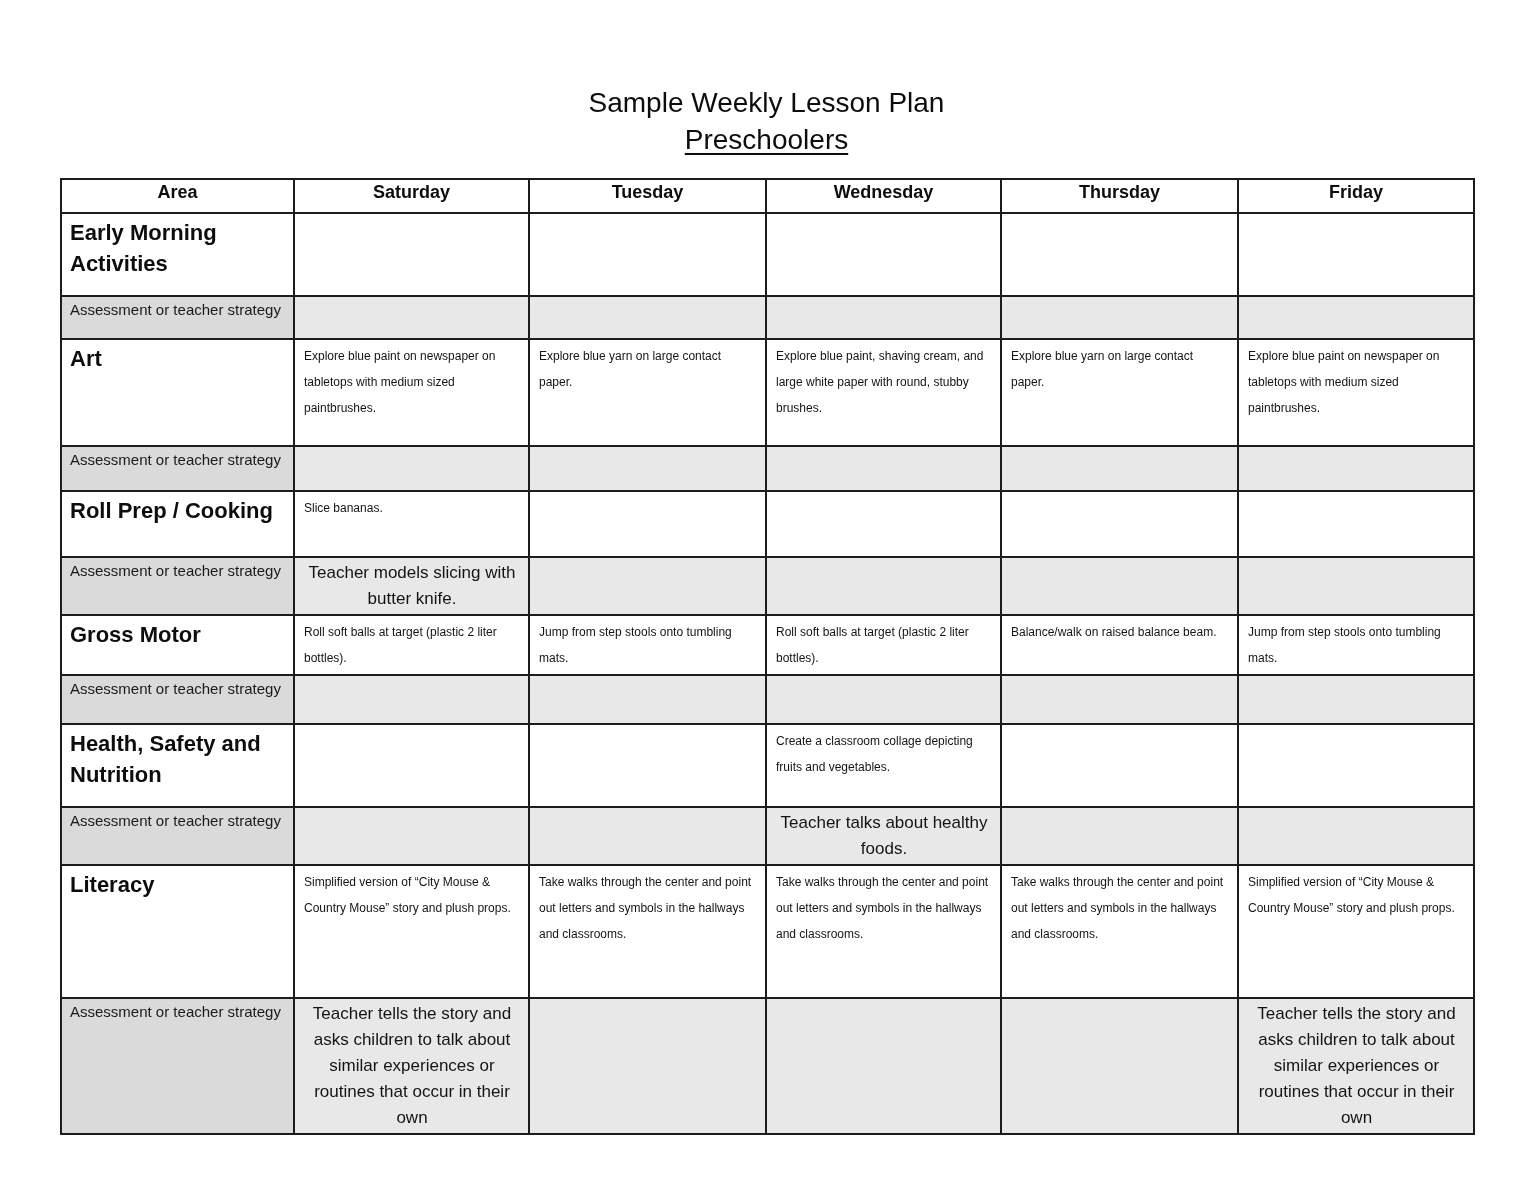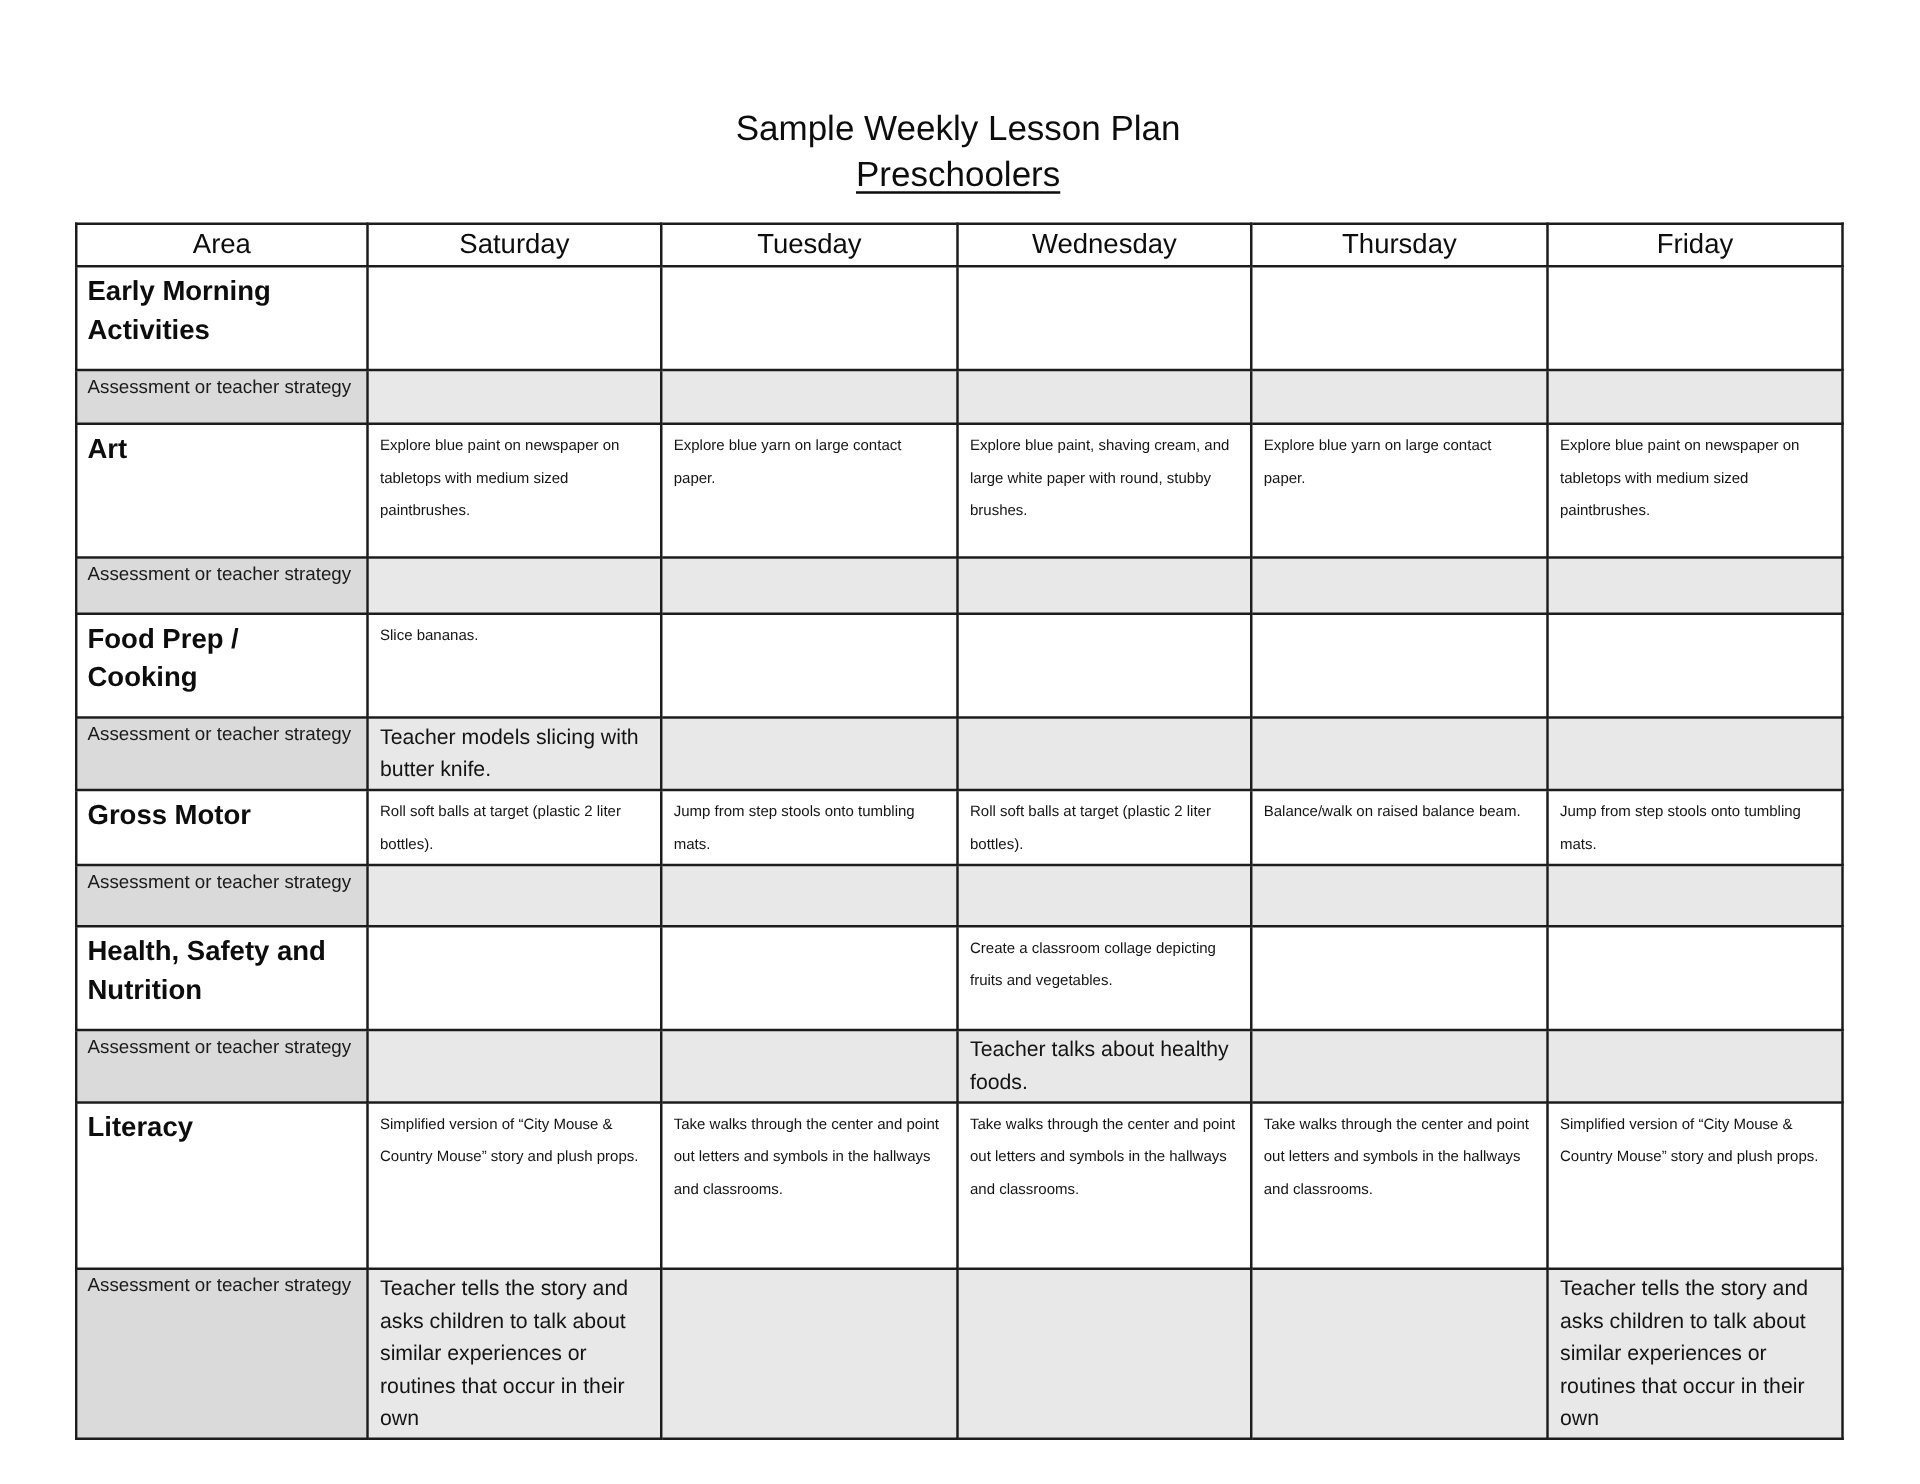--- a/index.html
+++ b/index.html
@@ -42,22 +42,22 @@
     border-collapse: collapse;
     table-layout: fixed;
   }
   table.lesson-table td, table.lesson-table th {
     border: 2px solid #1c1c1c;
     vertical-align: top;
     overflow: hidden;
     box-sizing: border-box;
   }
   th.day-header {
-    font-size: 22px;
-    font-weight: 400;
+    font-size: 18px;
+    font-weight: 700;
     text-align: center;
     vertical-align: middle;
     padding: 2px 4px;
     background: #ffffff;
     color: #0d0d0d;
     margin-left: 24px;
   }
   td.area-cell {
     font-size: 22px;
     font-weight: 700;
@@ -82,20 +82,21 @@
     background: #dadada;
     color: #1a1a1a;
   }
   td.assess-cell {
     font-size: 17px;
     font-weight: 400;
     line-height: 26px;
     padding: 2px 8px 2px 9px;
     background: #e8e8e8;
     color: #141414;
+    text-align: center;
   }
 </style>
 </head>
 <body>
 
 <div class="page">
 
   <div class="doc-title">
     <div>Sample Weekly Lesson Plan</div>
     <div class="subtitle">Preschoolers</div>
@@ -148,21 +149,21 @@
       <tr style="height:45px">
         <td class="assess-label-cell">Assessment or teacher strategy</td>
         <td class="assess-cell"></td>
         <td class="assess-cell"></td>
         <td class="assess-cell"></td>
         <td class="assess-cell"></td>
         <td class="assess-cell"></td>
       </tr>
 
       <tr style="height:66px">
-        <td class="area-cell">Food Prep / Cooking</td>
+        <td class="area-cell">Roll Prep / Cooking</td>
         <td class="day-cell">Slice bananas.</td>
         <td class="day-cell"></td>
         <td class="day-cell"></td>
         <td class="day-cell"></td>
         <td class="day-cell"></td>
       </tr>
       <tr style="height:54px">
         <td class="assess-label-cell">Assessment or teacher strategy</td>
         <td class="assess-cell">Teacher models slicing with butter knife.</td>
         <td class="assess-cell"></td>

